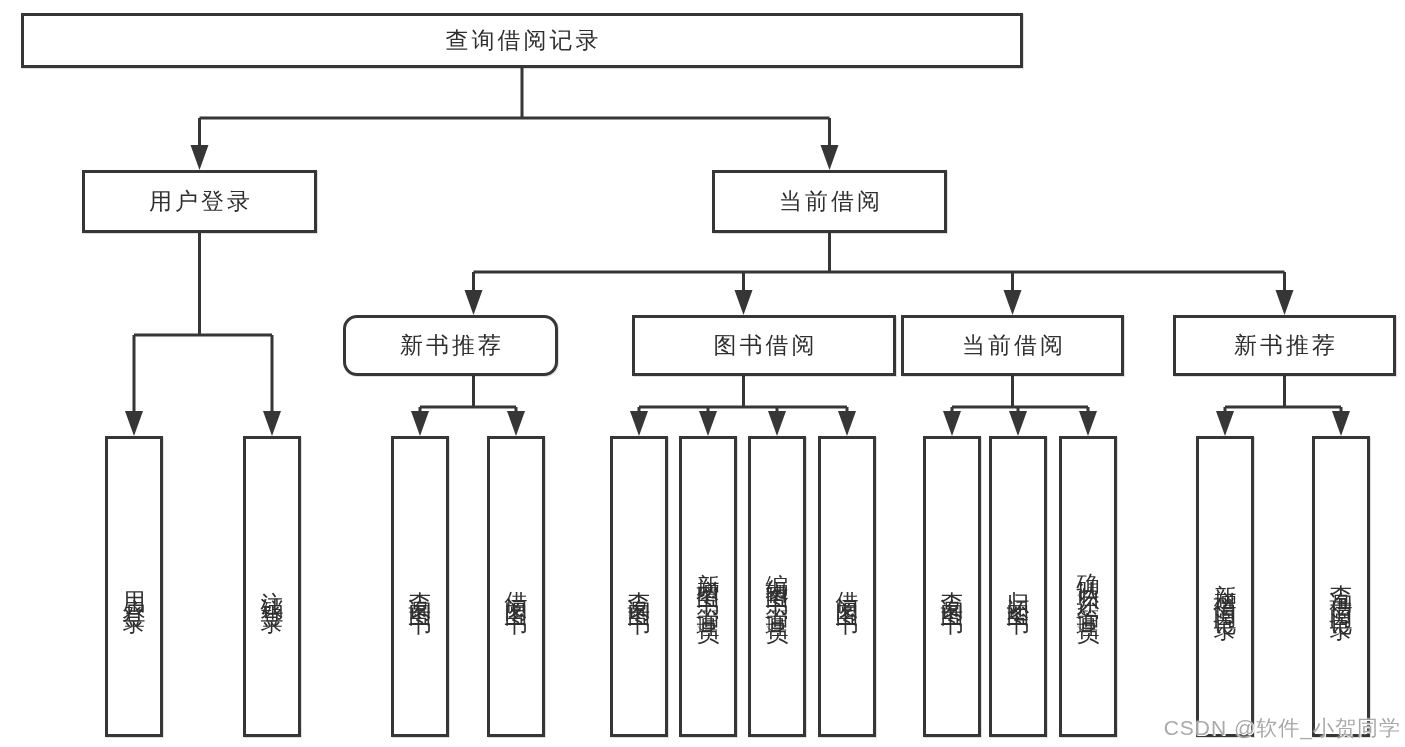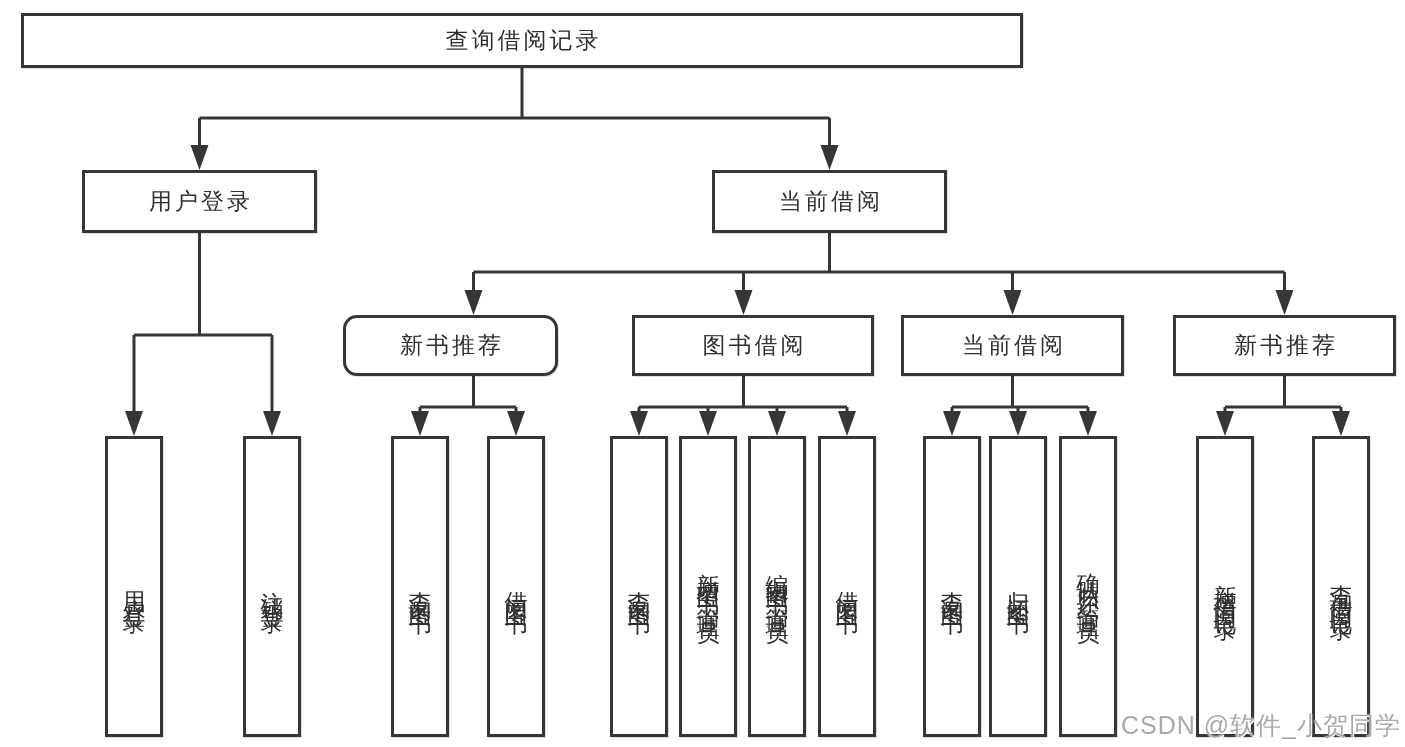--- a/index.html
+++ b/index.html
@@ -49,21 +49,21 @@
     text-orientation:mixed;
     font-size:23px;
     letter-spacing:7px;
     line-height:1;
   }
   .watermark{
     position:absolute;
     right:4px;
     bottom:5px;
     z-index:3;
-    font-size:25px;
+    font-size:21px;
     color:var(--watermark);
     letter-spacing:1px;
     text-shadow:0 0 2px #ffffff,1px 1px 0 #ffffff;
     white-space:nowrap;
   }
 </style>
 </head>
 <body>
 
 <div id="diagram">
@@ -98,21 +98,21 @@
       M1216 411 L1234 411 L1225 436 Z
       M1332 411 L1350 411 L1341 436 Z"></path>
   </svg>
 
   <div class="box h root" style="left:21px;top:13px;width:1002px;height:55px;">查询借阅记录</div>
 
   <div class="box h" style="left:82px;top:170px;width:235px;height:63px;">用户登录</div>
   <div class="box h" style="left:712px;top:170px;width:235px;height:63px;">当前借阅</div>
 
   <div class="box h" style="left:343px;top:315px;width:215px;height:61px;border-radius:14px;">新书推荐</div>
-  <div class="box h" style="left:632px;top:315px;width:242px;height:61px;">图书借阅</div>
+  <div class="box h" style="left:632px;top:315px;width:264px;height:61px;">图书借阅</div>
   <div class="box h" style="left:901px;top:315px;width:223px;height:61px;">当前借阅</div>
   <div class="box h" style="left:1173px;top:315px;width:223px;height:61px;">新书推荐</div>
 
   <div class="box v" style="left:105px;top:436px;width:58px;height:301px;">
     <span>用户登录</span>
   </div>
   <div class="box v" style="left:243px;top:436px;width:58px;height:301px;">
     <span>注销登录</span>
   </div>
 

